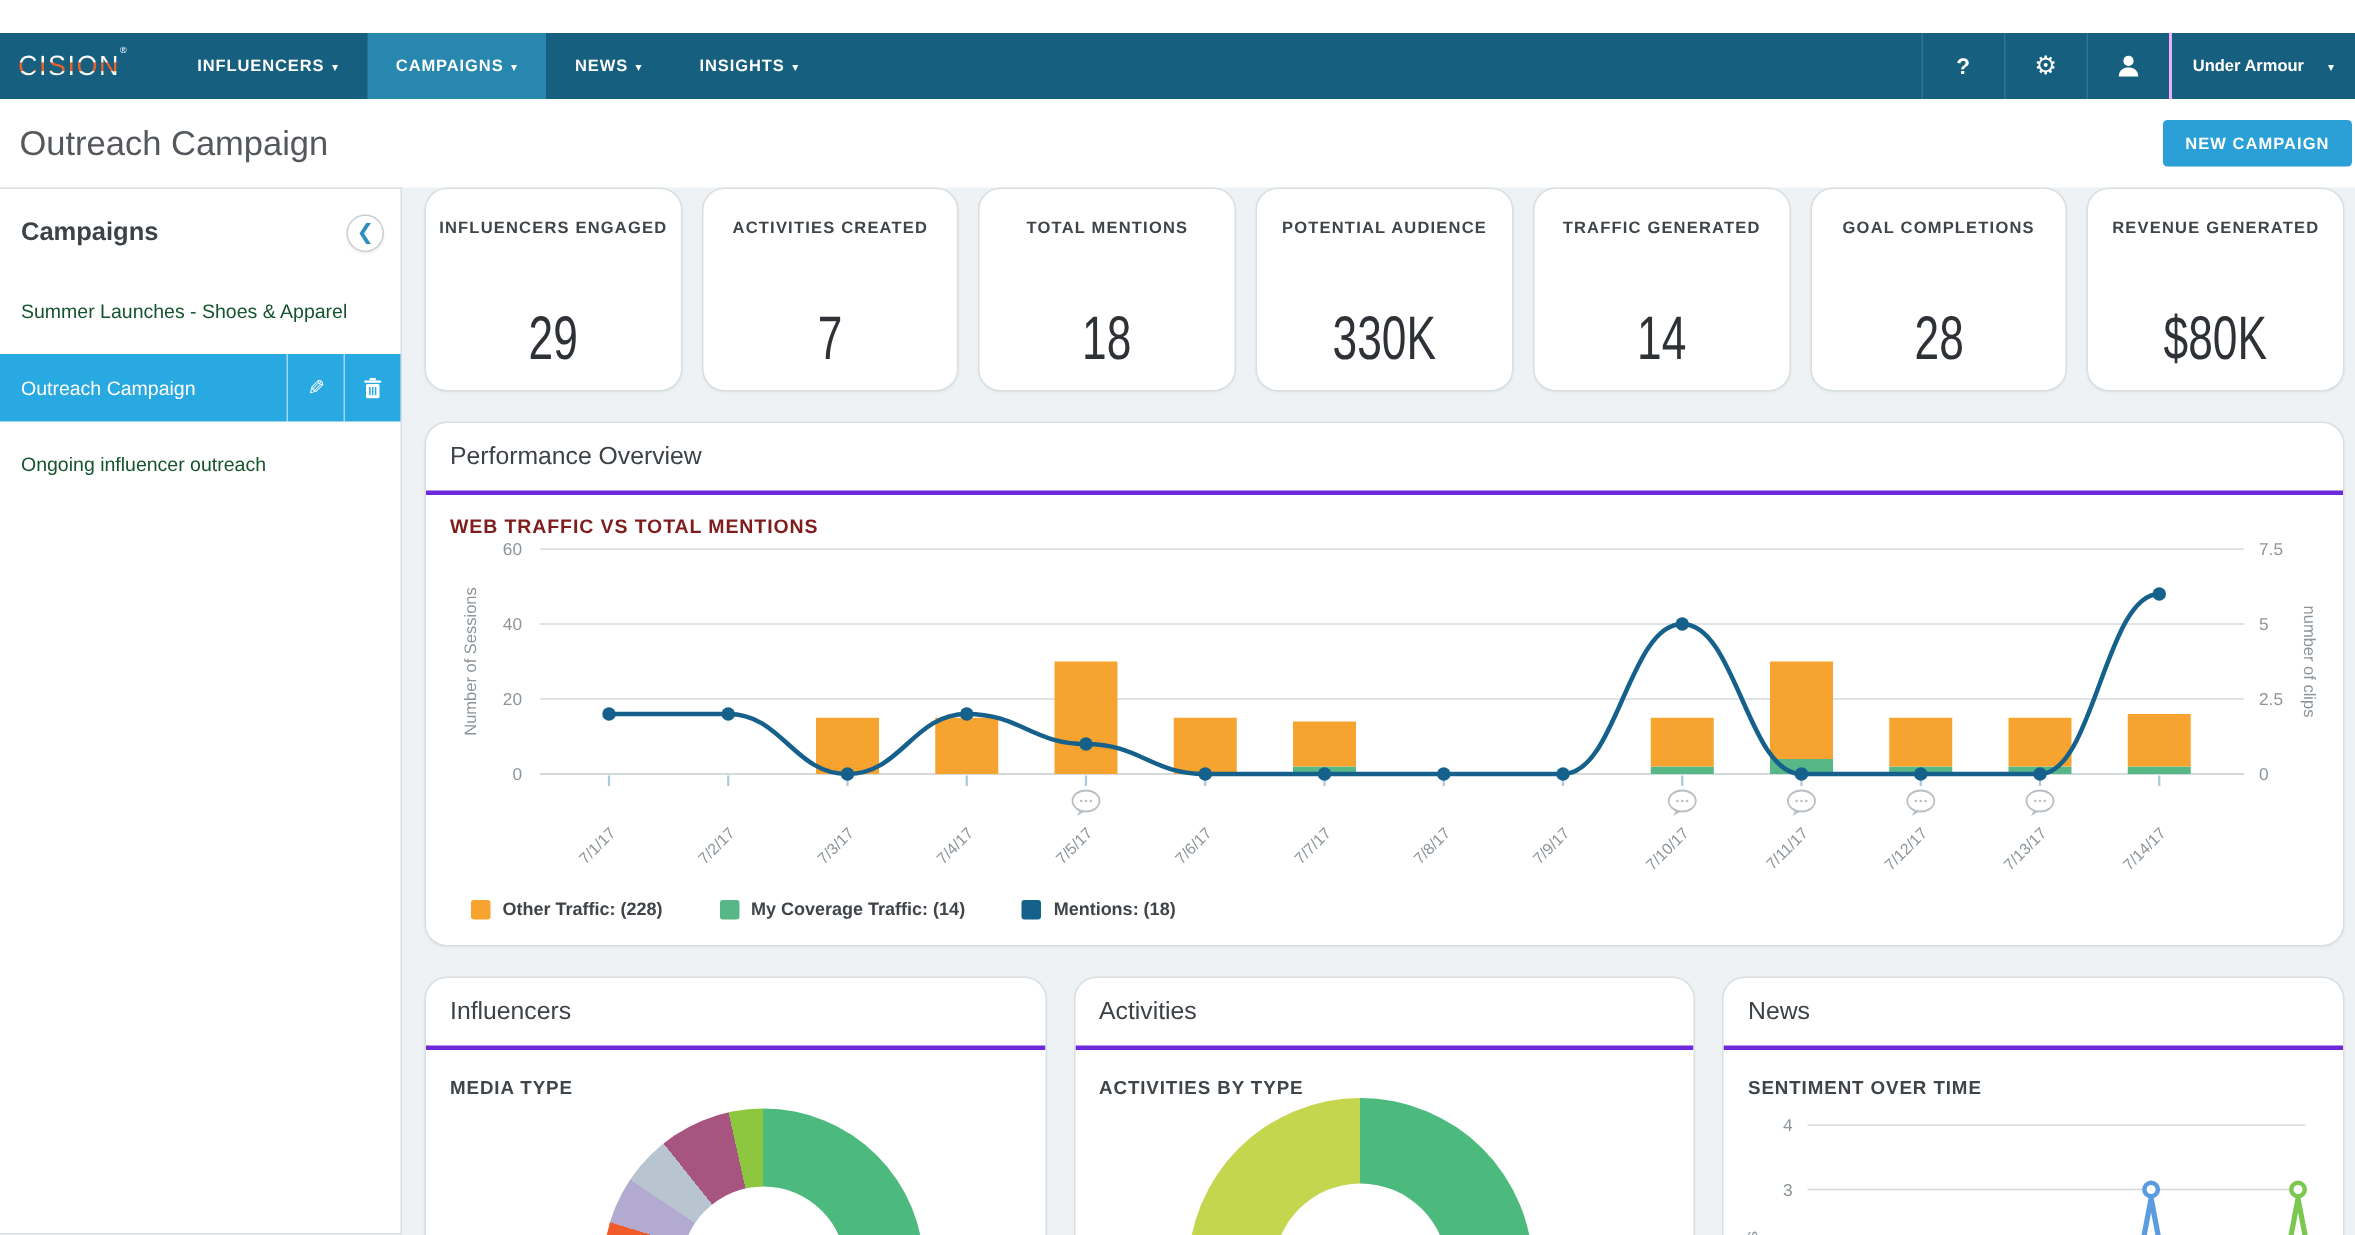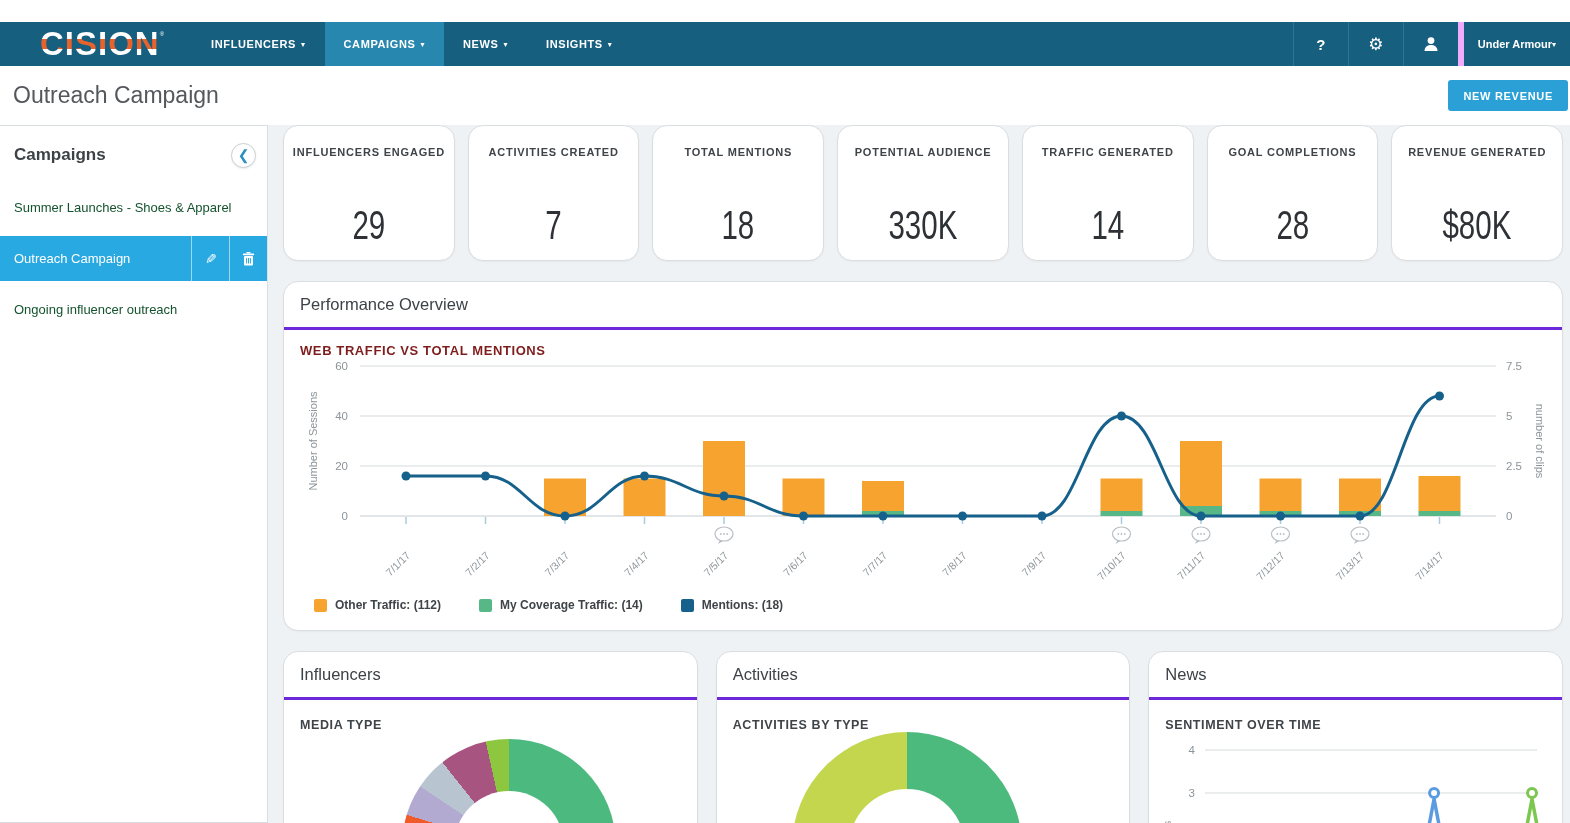--- a/index.html
+++ b/index.html
@@ -3,35 +3,35 @@
 <meta charset="utf-8">
 <style>
   * { margin:0; padding:0; box-sizing:border-box; }
   html,body { width:1570px; height:823px; overflow:hidden; background:#EEF2F4;
     font-family:"Liberation Sans","DejaVu Sans",sans-serif; }
 
   
   .topstrip { height:22px; background:#fff; }
   .navbar { height:44px; background:#175F7F; display:flex; align-items:stretch; position:relative; }
   .logo { display:flex; align-items:center; padding:0 14px 0 12px; margin-right:14px; }
-  .logo .word { font-size:33px; font-weight:700; letter-spacing:1px; transform:scaleY(1.03);
+  .logo .word { font-size:18px; font-weight:400; letter-spacing:1px; transform:scaleY(1.03);
     background:linear-gradient(#fff 0 36%, #E8622C 36% 63%, #fff 63% 100%);
-    -webkit-background-clip:text; background-clip:text; color:transparent;margin-left:28px; }
+    -webkit-background-clip:text; background-clip:text; color:transparent; }
   .logo .reg { color:#fff; font-size:6px; align-self:flex-start; margin-top:9px; }
   .nav-item { display:flex; align-items:center; gap:5px; padding:0 19px; color:#fff;
     font-size:11px; font-weight:700; letter-spacing:.6px; cursor:pointer; }
   .nav-item.active { background:#2787AE; }
   .caret { font-size:8px; color:#fff; }
   .nav-right { position:absolute; right:0; top:0; height:44px; display:flex; }
   .nav-cell { width:55px; display:flex; align-items:center; justify-content:center;
     border-left:1px solid #2E768F; color:#fff; cursor:pointer; }
   .nav-cell.help { font-size:15px; font-weight:700; }
   .nav-cell.gear { font-size:17px; }
-  .nav-account { display:flex; align-items:center; gap:0; padding:0 14px;
-    border-left:6px solid #f0abfc; color:#fff; font-size:11px; font-weight:700; cursor:pointer; }
+  .nav-account { display:flex; align-items:center; gap:16px; padding:0 14px;
+    border-left:2px solid #f0abfc; color:#fff; font-size:11px; font-weight:700; cursor:pointer; }
 
   .page-header { height:59px; background:#fff; display:flex; align-items:center; position:relative; }
   .page-title { font-size:23px; color:#54585C; margin-left:13px; font-weight:400; }
   .btn-new { position:absolute; right:2px; top:14px; height:31px; padding:0 15px; border:none;
     background:#2AA0D6; color:#fff; font-size:11px; font-weight:700; letter-spacing:.7px;
     border-radius:3px; cursor:pointer; font-family:inherit; }
 
   
   .sidebar { position:absolute; left:0; top:125px; bottom:0; width:268px; background:#fff;
     border:1px solid #D9DEE1; border-left:none; }
@@ -117,21 +117,21 @@
     </div>
     <div class="nav-account">
       <span>Under Armour</span>
       <span class="caret">▾</span>
     </div>
   </div>
 </div>
 
 <div class="page-header">
   <div class="page-title">Outreach Campaign</div>
-  <button class="btn-new">NEW REVENUE</button>
+  <button class="btn-new">NEW CAMPAIGN</button>
 </div>
 
 <div class="sidebar">
   <div class="sidebar-head">
     <div class="sidebar-title">Campaigns</div>
     <div class="collapse-btn">
       <span>❮</span>
     </div>
   </div>
   <div class="camp-item first">Summer Launches - Shoes &amp; Apparel</div>
@@ -311,21 +311,21 @@
             <ellipse cx="1060" cy="176" rx="9" ry="7" fill="#fff" stroke="#B9BFC4" stroke-width="1.2"></ellipse>
             <path d="M1056 182 l -2 4 l 5 -3 z" fill="#B9BFC4"></path>
             <circle cx="1056.8" cy="176" r="0.9" fill="#B9BFC4"></circle>
             <circle cx="1060" cy="176" r="0.9" fill="#B9BFC4"></circle>
             <circle cx="1063.2" cy="176" r="0.9" fill="#B9BFC4"></circle>
           </g>
         </svg>
       <div class="legend-row" id="mainLegend">
           <div class="legend-item">
             <span class="legend-swatch" style="background: rgb(246, 163, 47);"></span>
-            <span>Other Traffic: (112)</span>
+            <span>Other Traffic: (228)</span>
           </div>
           <div class="legend-item">
             <span class="legend-swatch" style="background: rgb(87, 183, 135);"></span>
             <span>My Coverage Traffic: (14)</span>
           </div>
           <div class="legend-item">
             <span class="legend-swatch" style="background: rgb(22, 97, 140);"></span>
             <span>Mentions: (18)</span>
           </div>
         </div>

